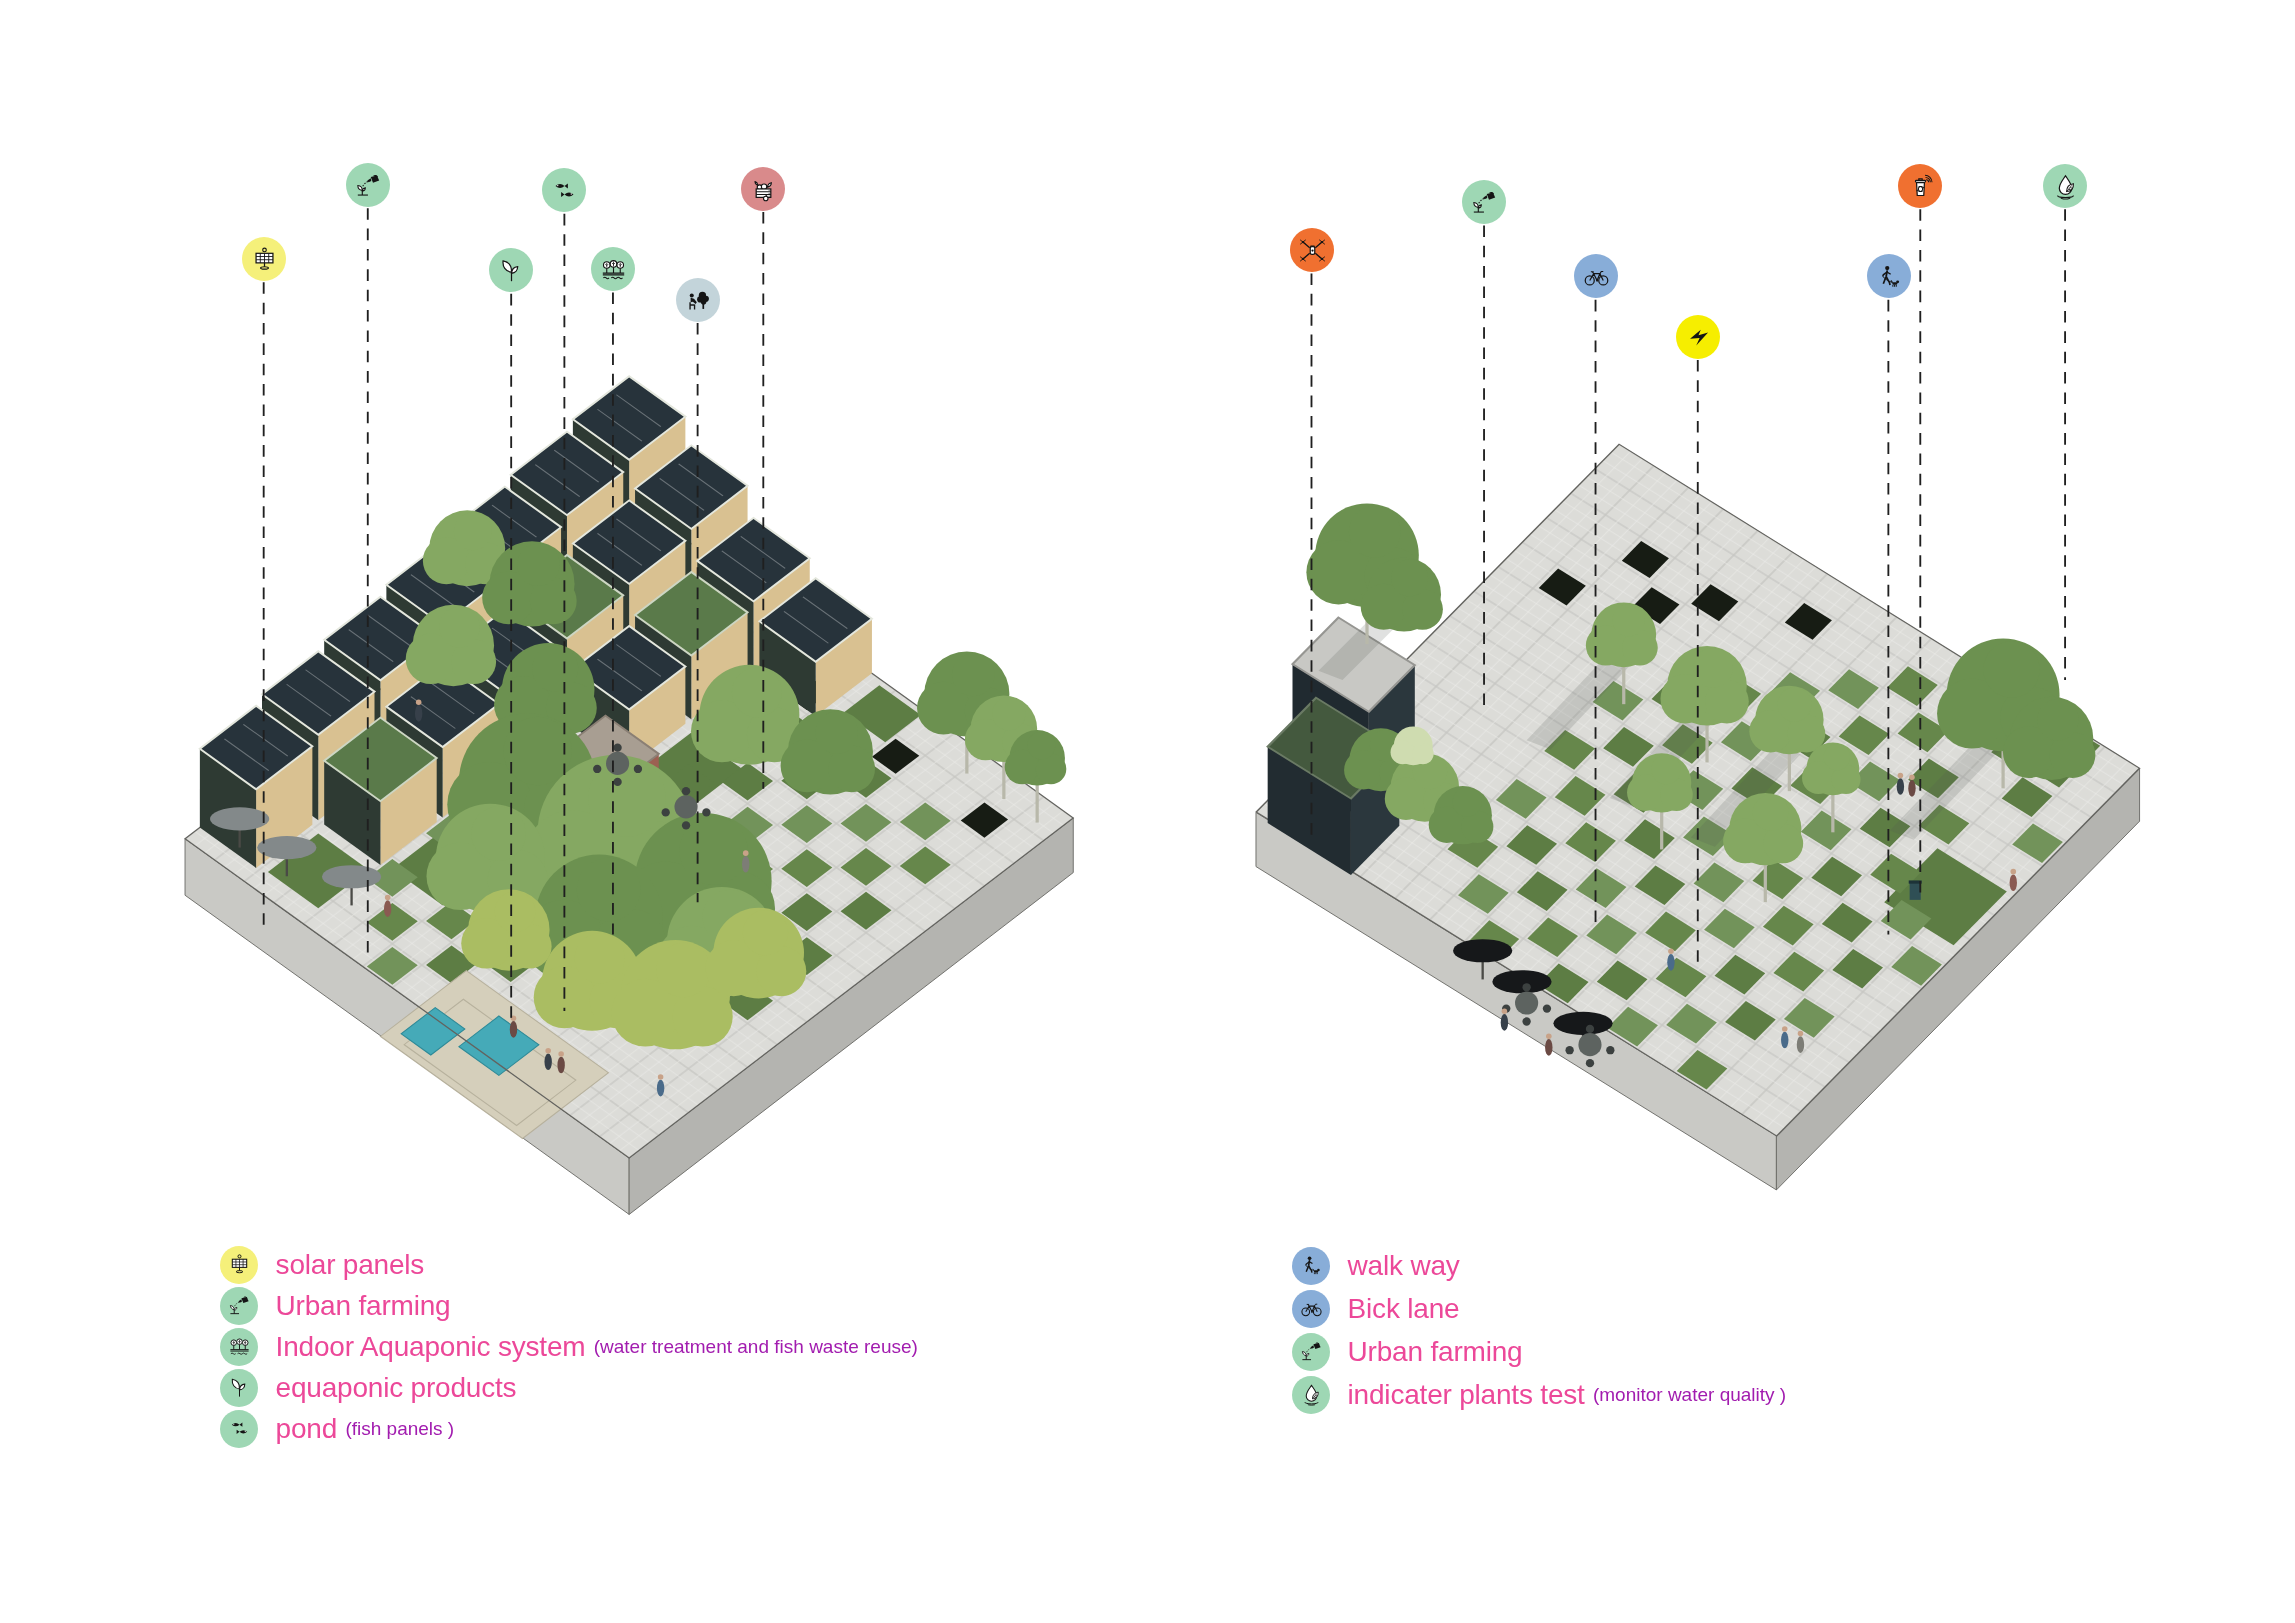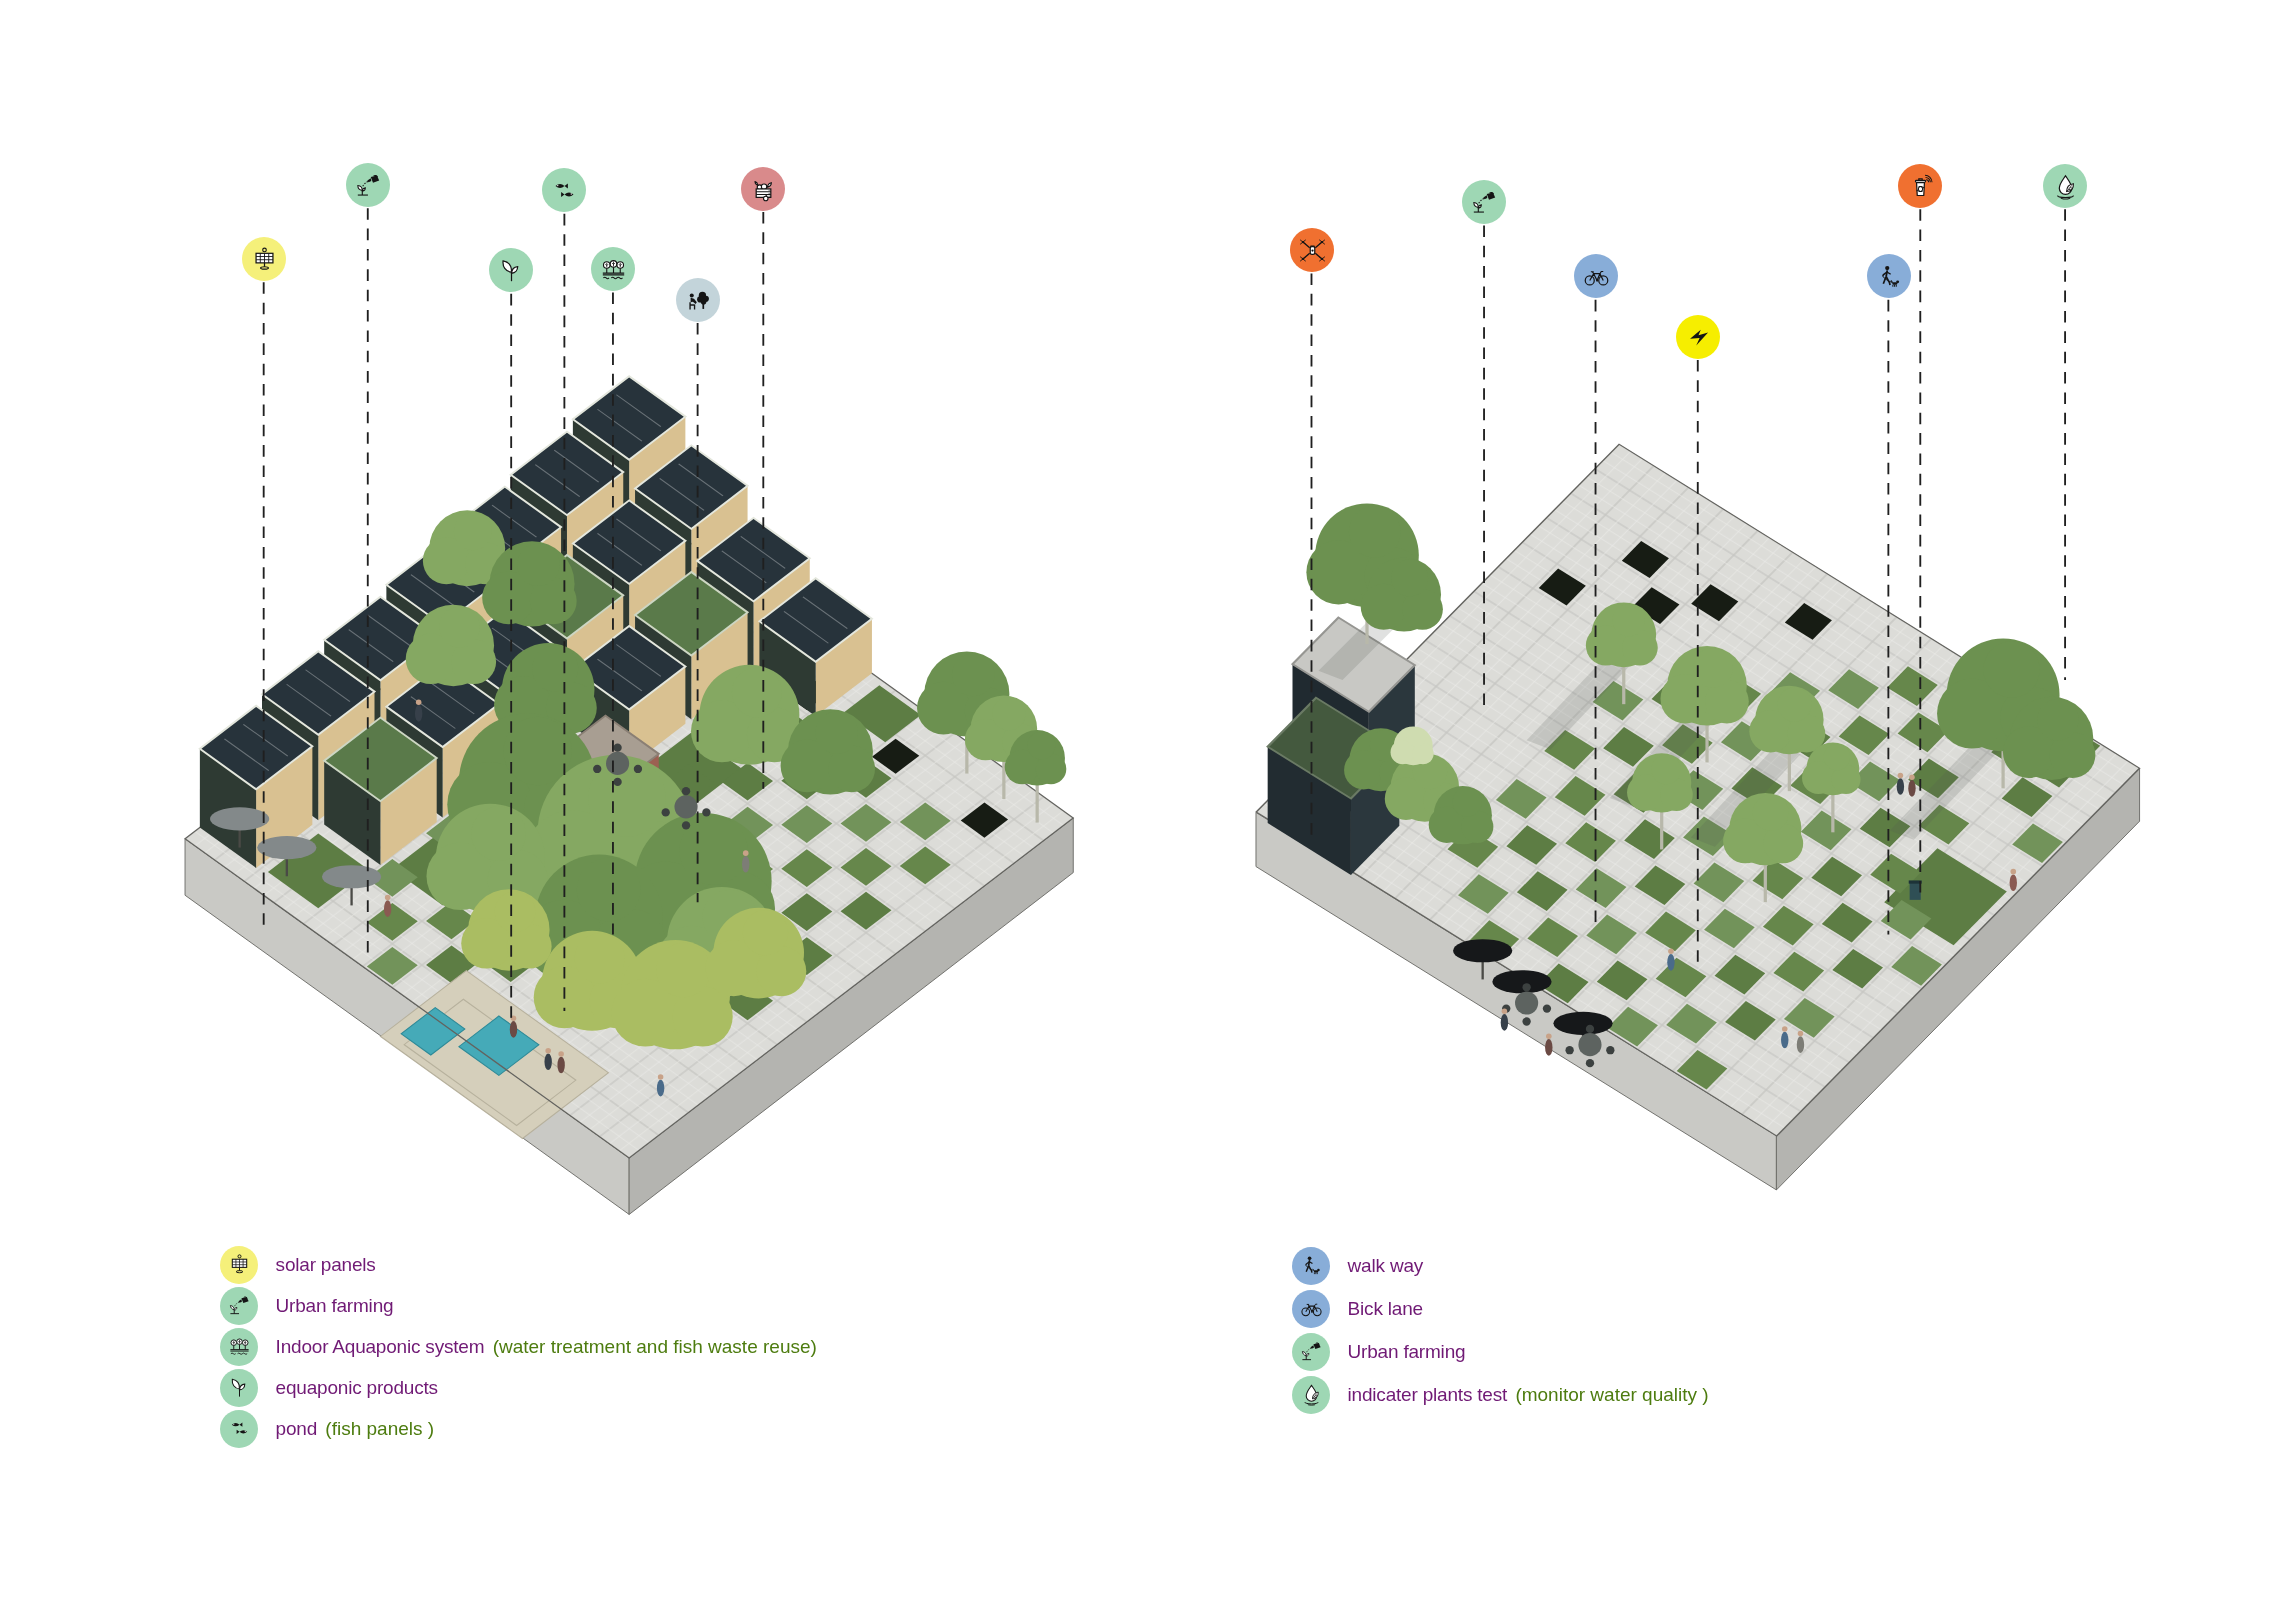--- a/index.html
+++ b/index.html
@@ -17,22 +17,22 @@
   .c-orange{background:#f07030;}
   .c-blue{background:#88add8;}
   .c-shade_blue{background:#c3d4da;}
   .legend{position:absolute;display:flex;flex-direction:column;z-index:3;}
   .legend-row{display:flex;align-items:center;}
   #legend-left .legend-row{height:41px;}
   #legend-right .legend-row{height:43px;}
   .legend-icon{width:38px;height:38px;border-radius:50%;flex:0 0 auto;
                display:flex;align-items:center;justify-content:center;}
   .legend-icon svg{width:23px;height:23px;}
-  .legend-label{margin-left:17.6px;font-size:19px;color:#701a75;letter-spacing:-0.2px;white-space:nowrap;}
-  .legend-note{font-size:19px;margin-left:8.3px;color:#4d7c0f;white-space:nowrap;}
+  .legend-label{margin-left:17.6px;font-size:28px;color:#ec4899;letter-spacing:-0.2px;white-space:nowrap;}
+  .legend-note{font-size:19px;margin-left:8.3px;color:#a21caf;white-space:nowrap;}
   #legend-left{left:220px;top:1244px;}
   #legend-right{left:1292px;top:1244px;}
 </style>
 </head>
 <body>
 
 <div class="canvas">
 
   <svg id="scene" width="2295" height="1623" viewBox="0 0 4961 3508">
     <defs>

